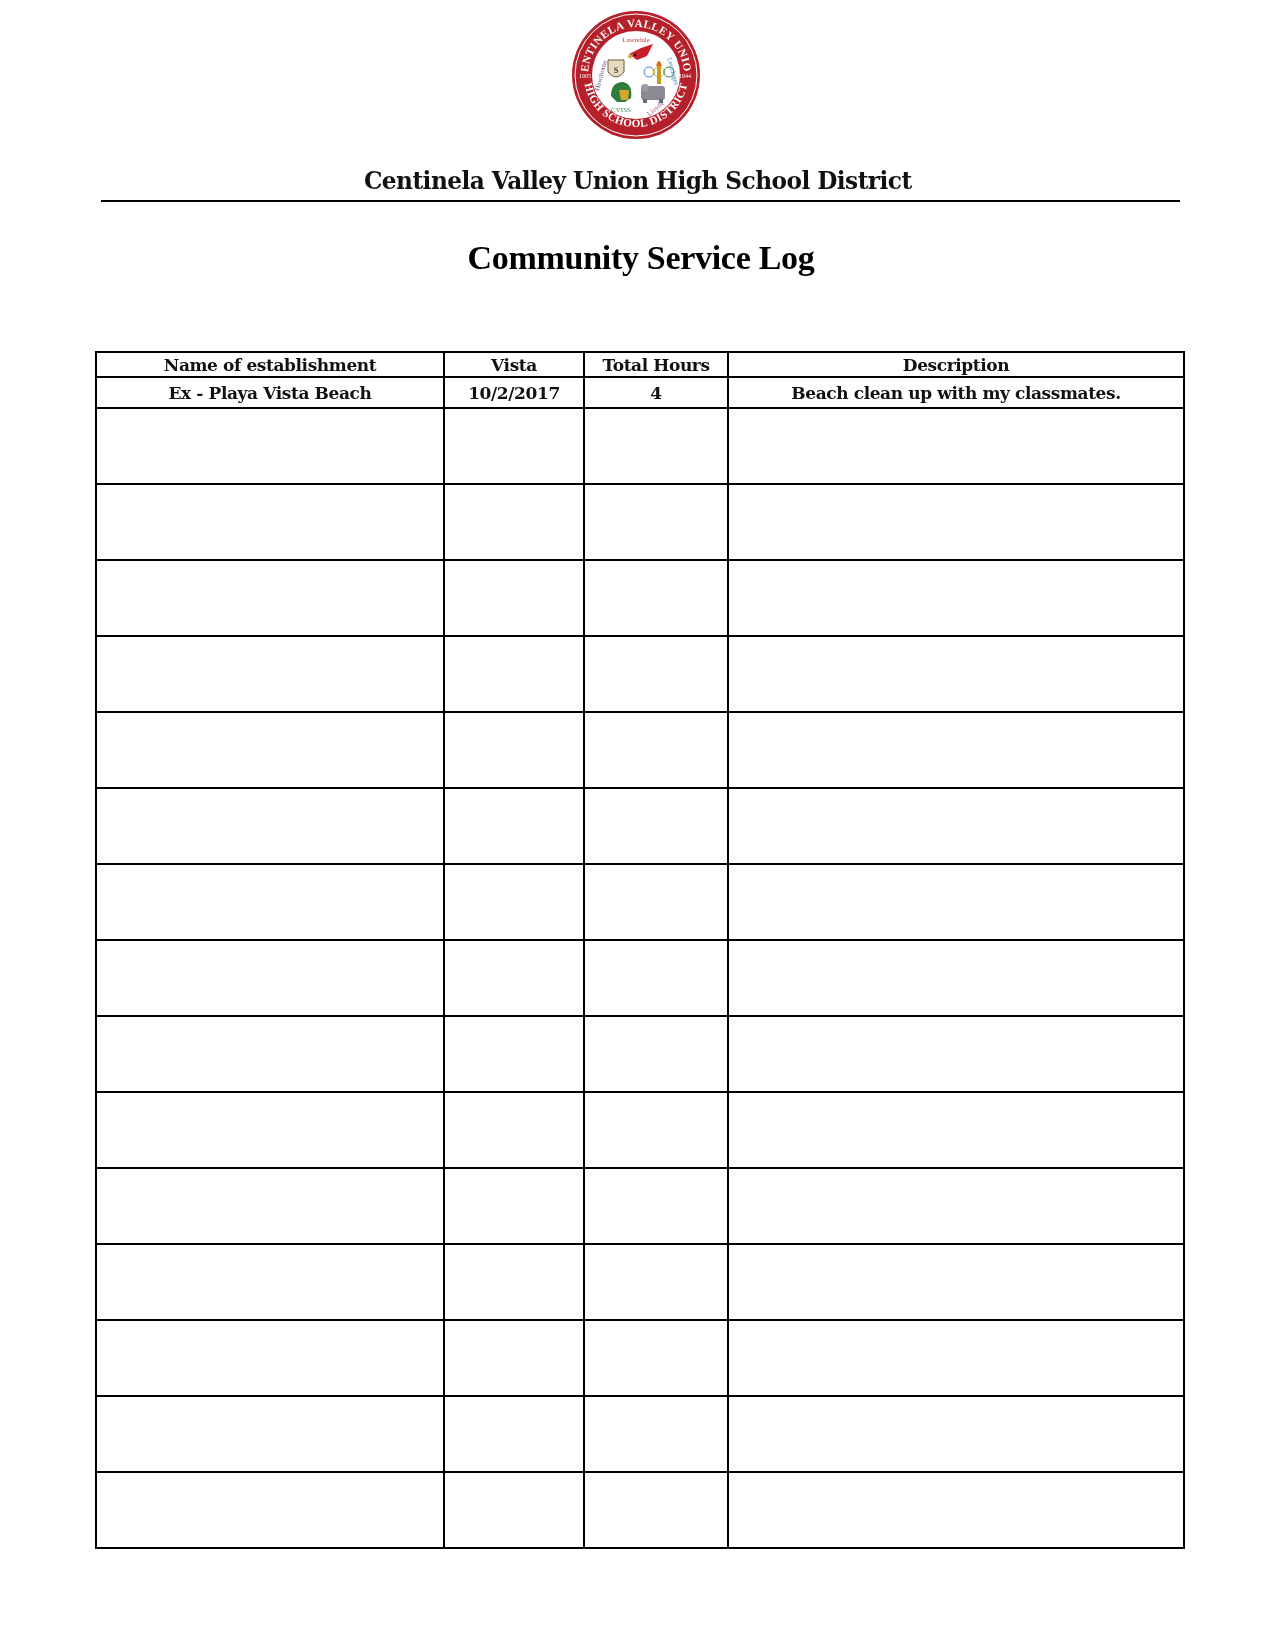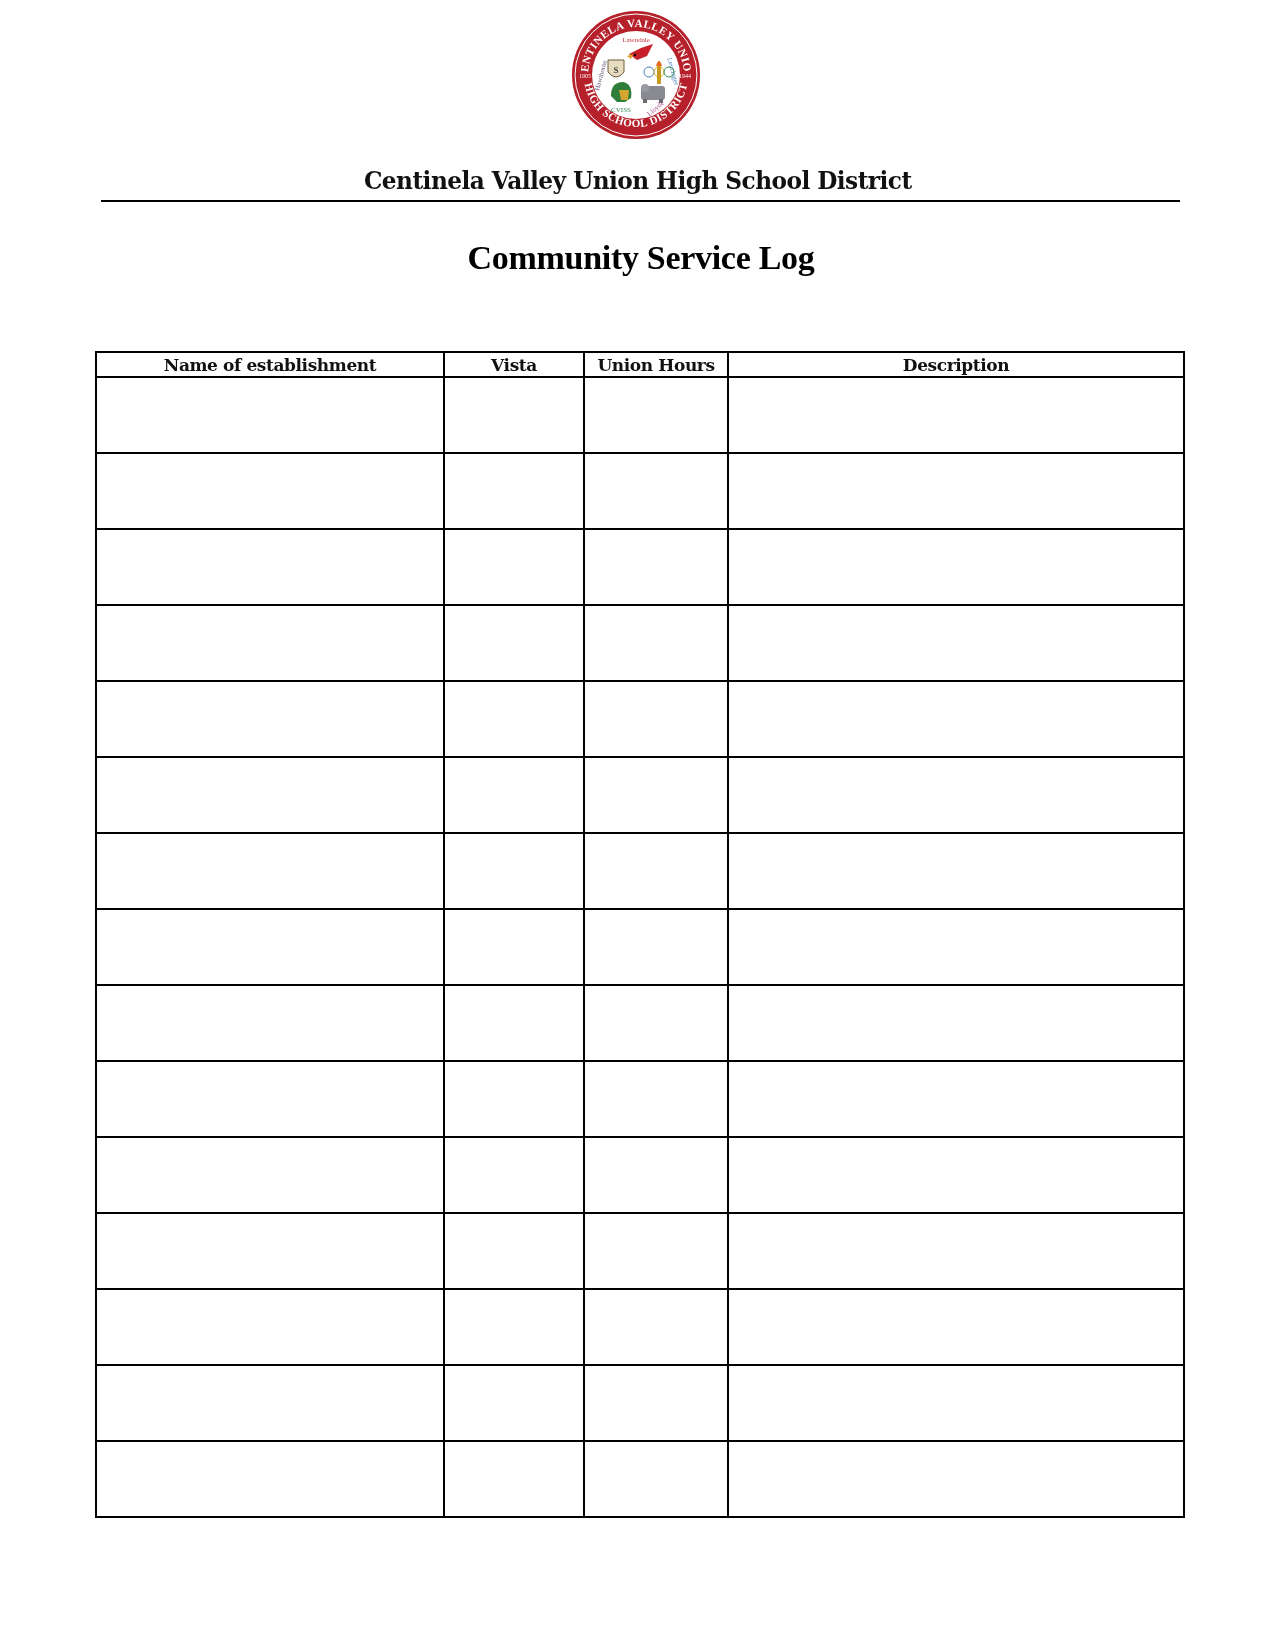--- a/index.html
+++ b/index.html
@@ -89,25 +89,31 @@
   <colgroup>
       <col class="c1">
       <col class="c2">
       <col class="c3">
       <col class="c4">
     </colgroup>
   <thead>
     <tr>
       <th>Name of establishment</th>
       <th>Vista</th>
-      <th>Union Hours</th>
+      <th>Total Hours</th>
       <th>Description</th>
     </tr>
   </thead>
   <tbody id="log-body">
+    <tr class="example">
+      <td>Ex - Playa Vista Beach</td>
+      <td>10/2/2017</td>
+      <td>4</td>
+      <td>Beach clean up with my classmates.</td>
+    </tr>
   <tr class="blank">
         <td></td>
         <td></td>
         <td></td>
         <td></td>
       </tr>
       <tr class="blank">
         <td></td>
         <td></td>
         <td></td>

